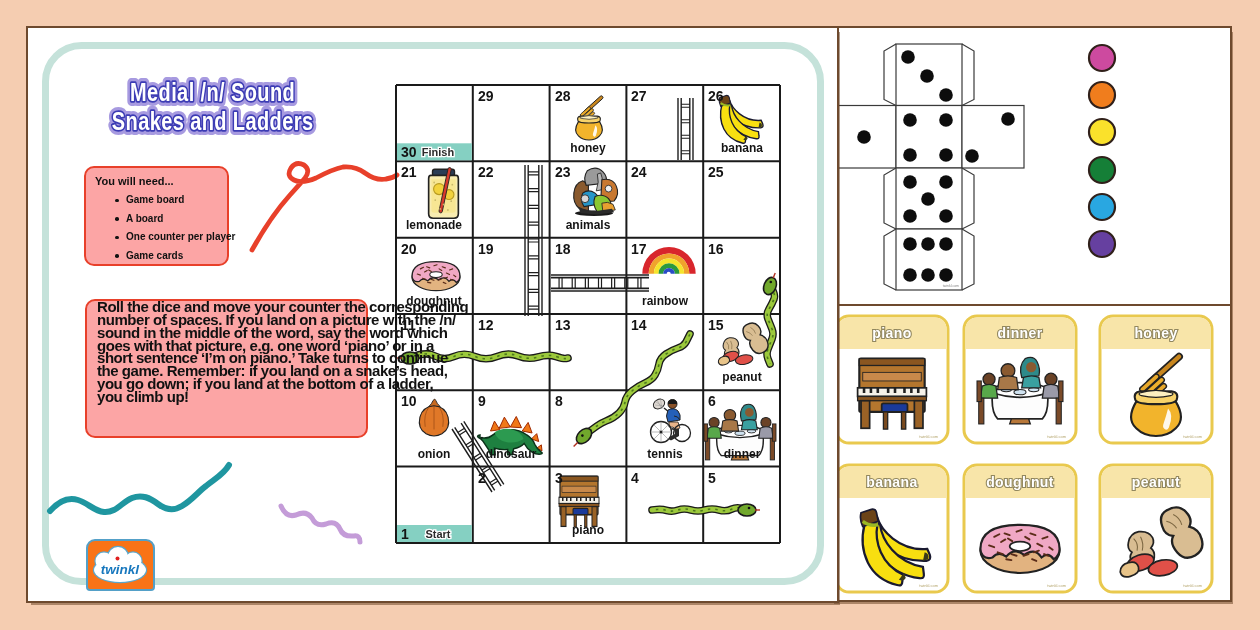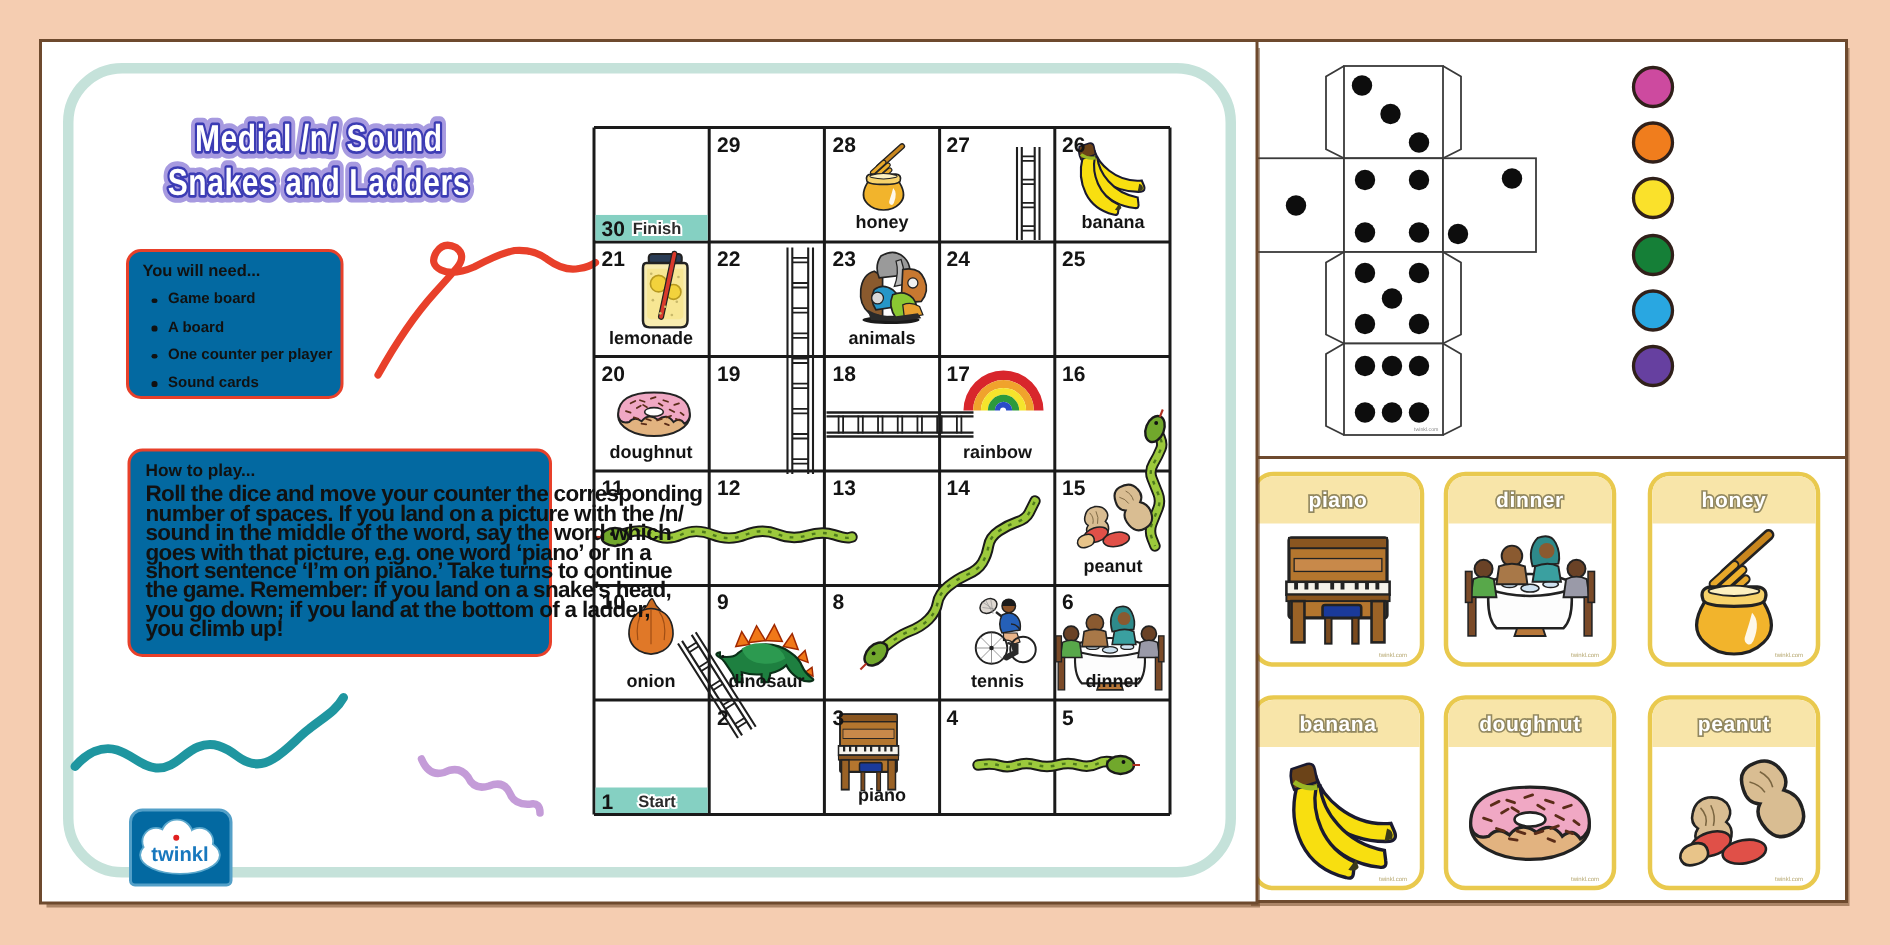--- a/index.html
+++ b/index.html
@@ -5,32 +5,32 @@
  font-family:"Liberation Sans", sans-serif;}
 .sheet{position:absolute;background:#fff;box-shadow:0 0 0 2px #6e4a2e, 3px 4px 0 rgba(100,62,30,.5);}
 #sBoard{left:28px;top:28px;width:809px;height:573px;}
 #sDice{left:831px;top:28px;width:399px;height:278px;}
 #sCards{left:831px;top:306px;width:399px;height:294px;}
 .num{font:bold 14px "Liberation Sans",sans-serif;fill:#141414;}
 .lab{font:bold 12px "Liberation Sans",sans-serif;fill:#141414;}
 .band{font:bold 11px "Liberation Sans",sans-serif;fill:#2b2b2b;stroke:#ffffff;stroke-width:2.6;paint-order:stroke;}
 .cword{font:bold 14px "Liberation Sans",sans-serif;fill:#fff;stroke:#91875f;stroke-width:2.2;paint-order:stroke;letter-spacing:.4px;}
 .tiny{font:4px "Liberation Sans",sans-serif;fill:#b5a66e;text-anchor:end;}
-.rbox{position:absolute;border:2px solid #e8402a;border-radius:10px;background:#0369a1;}
+.rbox{position:absolute;border:2px solid #e8402a;border-radius:10px;background:#fca5a5;}
 #title{position:absolute;left:-17px;top:43px;width:420px;}
 .ttl{font:bold 25px "Liberation Sans",sans-serif;letter-spacing:.5px;}
 #ywn{left:56px;top:138px;width:141px;height:96px;}
 #ywn .hd{font-weight:bold;font-size:11px;color:#111;margin:7px 0 0 9px;}
-#ywn ul{margin:7px 0 0 0;padding-left:26px;color:#111;}
+#ywn ul{margin:7px 0 0 0;padding-left:40px;color:#111;}
 #ywn li{font-size:10px;font-weight:bold;margin-bottom:7.6px;list-style:none;position:relative;white-space:nowrap;}
 #ywn li:before{content:"";position:absolute;left:-11px;top:4.5px;width:3.5px;height:3.5px;border-radius:50%;background:#111;}
 #htp{left:57px;top:271px;width:279px;height:135px;}
 #htp .hd{font-weight:bold;font-size:11.5px;color:#111;margin:7px 0 4px 10px;}
 #htp p{font-size:15px;font-weight:bold;color:#111;margin:0 0 0 10px;line-height:12.85px;white-space:nowrap;letter-spacing:-0.45px;}
-#logo{position:absolute;left:58px;top:511px;width:65px;height:48px;background:#0369a1;border:2px solid #54a0c8;border-radius:9px 9px 4px 4px;}
+#logo{position:absolute;left:58px;top:511px;width:65px;height:48px;background:#f97316;border:2px solid #54a0c8;border-radius:9px 9px 4px 4px;font-style:italic;}
 #logo svg{position:absolute;left:-3px;top:3px;}
 </style></head><body>
 
 <svg width="0" height="0" style="position:absolute">
 <defs>
 <g id="gHoney">
   <rect x="-2" y="-24" width="52" height="7" rx="3.5" transform="translate(56,54) rotate(-42)" fill="#c8861e" stroke="#222" stroke-width="2"></rect>
   <g transform="translate(51,48) rotate(-42)">
     <rect x="-14" y="-16" width="28" height="6" rx="3" fill="#e8a82a" stroke="#222" stroke-width="1.6"></rect>
     <rect x="-16" y="-9" width="32" height="6" rx="3" fill="#eeb02c" stroke="#222" stroke-width="1.6"></rect>
@@ -481,25 +481,24 @@
    <text x="252" y="30" class="ttl" fill="#ffffff" stroke="#3c3cb4" stroke-width="3.6" paint-order="stroke" stroke-linejoin="round">Medial /n/ Sound</text>
    <text x="252" y="59" class="ttl" fill="#ffffff" stroke="#3c3cb4" stroke-width="3.6" paint-order="stroke" stroke-linejoin="round">Snakes and Ladders</text>
   </g>
 </svg>
 <div class="rbox" id="ywn">
   <div class="hd">You will need...</div>
   <ul>
         <li>Game board</li>
         <li>A board</li>
         <li>One counter per player</li>
-        <li>Sound cards</li>
+        <li>Game cards</li>
       </ul>
 </div>
 <div class="rbox" id="htp">
-  <div class="hd">How to play...</div>
   <p>Roll the dice and move your counter the corresponding<br>number of spaces. If you land on a picture with the /n/<br>sound in the middle of the word, say the word which<br>goes with that picture, e.g. one word ‘piano’ or in a<br>short sentence ‘I’m on piano.’ Take turns to continue<br>the game. Remember: if you land on a snake’s head,<br>you go down; if you land at the bottom of a ladder,<br>you climb up!</p>
 </div>
 <div id="logo">
   <svg width="70" height="44" viewBox="0 0 70 44">
     <g stroke="#5aa7cc" stroke-width="2.4" fill="#fff">
       <ellipse cx="35" cy="26" rx="26" ry="12"></ellipse>
       <circle cx="19" cy="17" r="8.5"></circle>
           <circle cx="33" cy="13" r="10"></circle>
           <circle cx="48" cy="17" r="8.5"></circle>
     </g>

